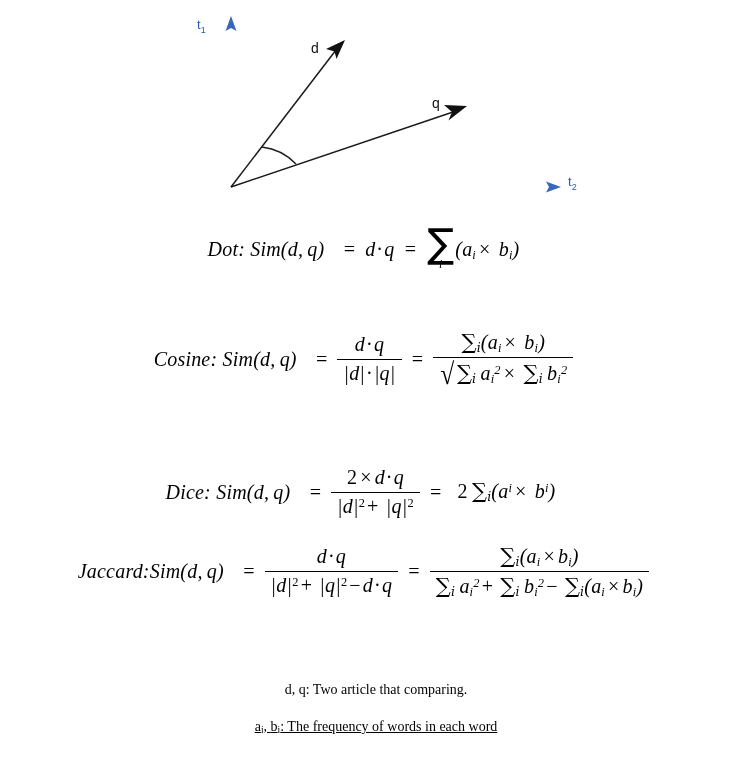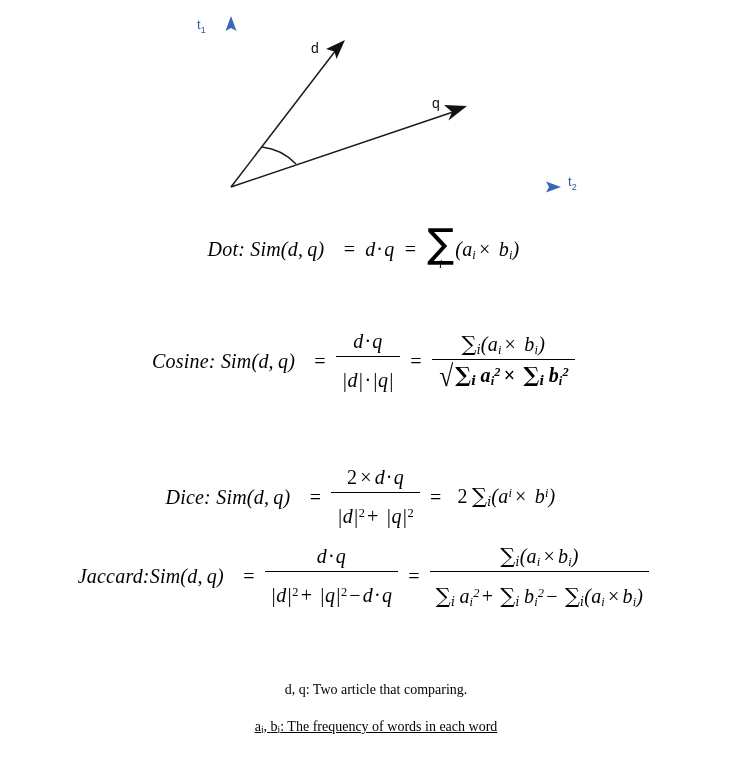--- a/index.html
+++ b/index.html
@@ -73,21 +73,21 @@
     align-items: center;
     vertical-align: middle;
     line-height: 1.18;
   }
   .frac > .num {
     padding: 0 6px 2px 6px;
     white-space: nowrap;
   }
   .frac > .den {
     border-top: 1.6px solid #000;
-    padding: 12px 6px 0 6px;
+    padding: 2px 6px 0 6px;
     white-space: nowrap;
   }
   .frac.tall > .den { padding-top: 1px; }
 
   
   .bigsum {
     display: inline-flex;
     flex-direction: column;
     align-items: center;
     vertical-align: middle;
@@ -136,21 +136,20 @@
     font-style: normal;
     font-size: 30px;
     line-height: 0.95;
     transform: scaleX(0.85) translateY(1px);
     transform-origin: bottom center;
     margin-right: -1px;
   }
   .sqrt .radicand {
     padding-left: 2px;
     align-self: center;
-    font-weight: bold;
   }
 
   
   .caption {
     position: absolute;
     left: 0;
     width: 736px;
     text-align: center;
     font-family: "Liberation Serif", "DejaVu Serif", serif;
     font-size: 14px;

